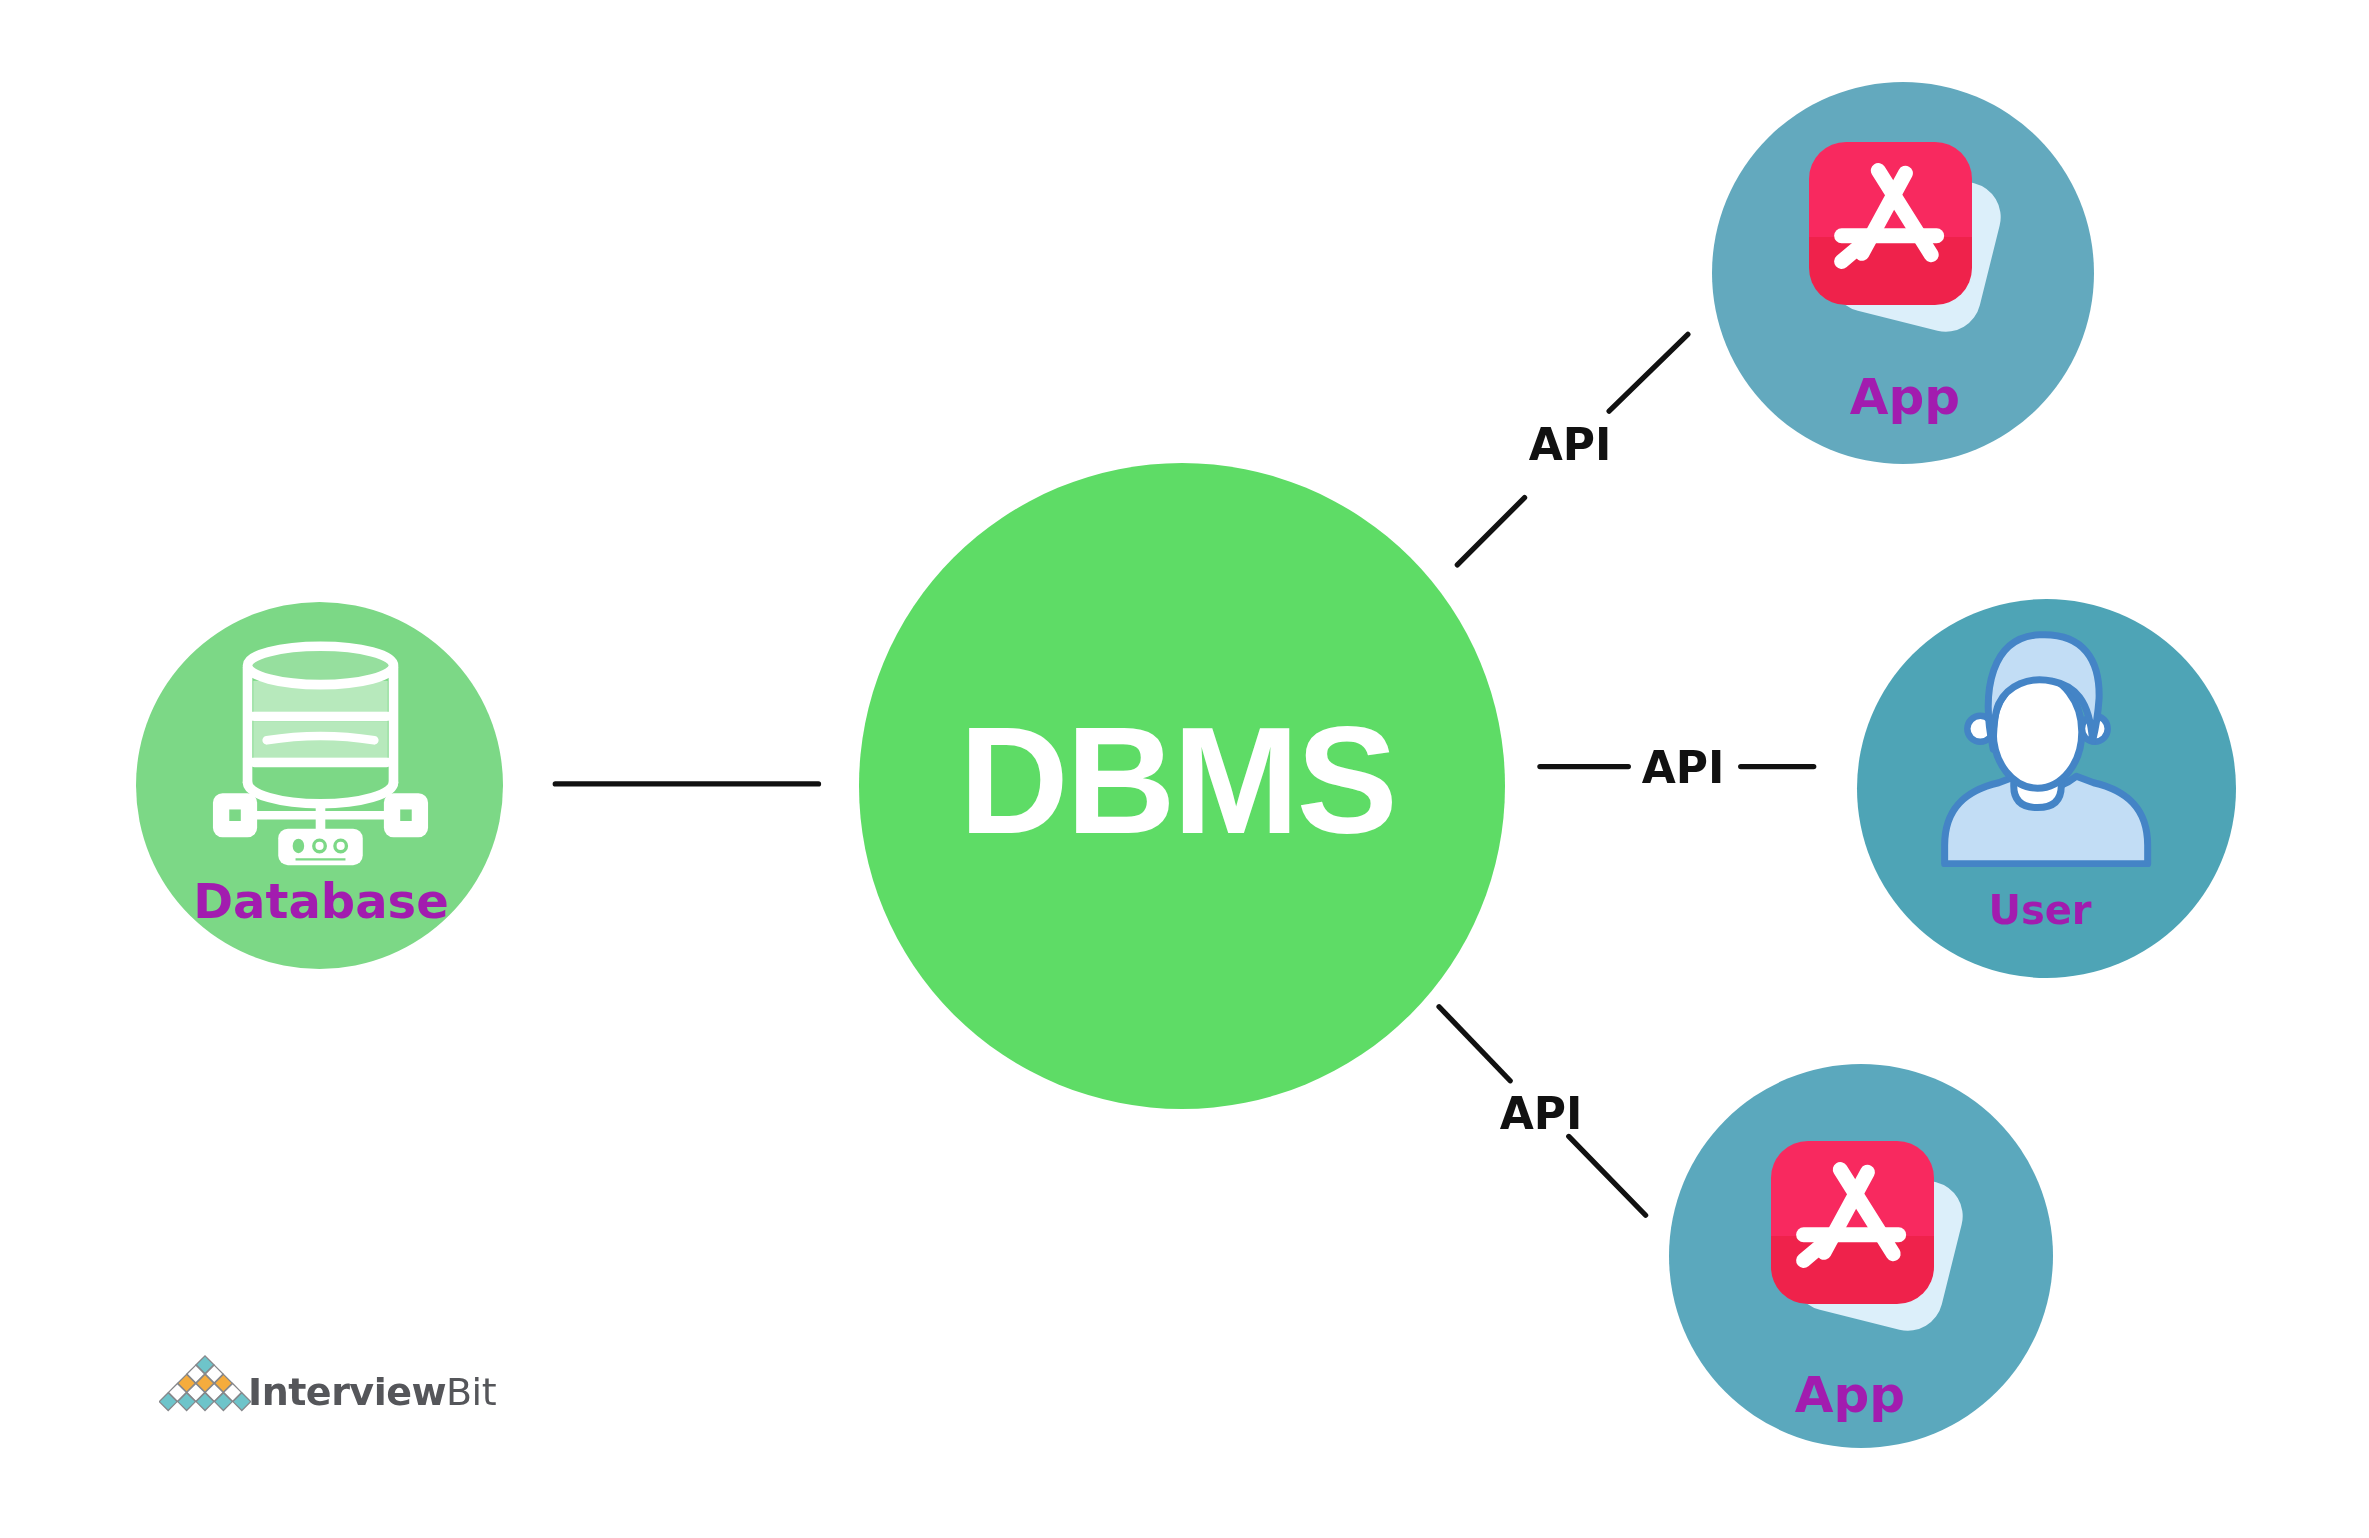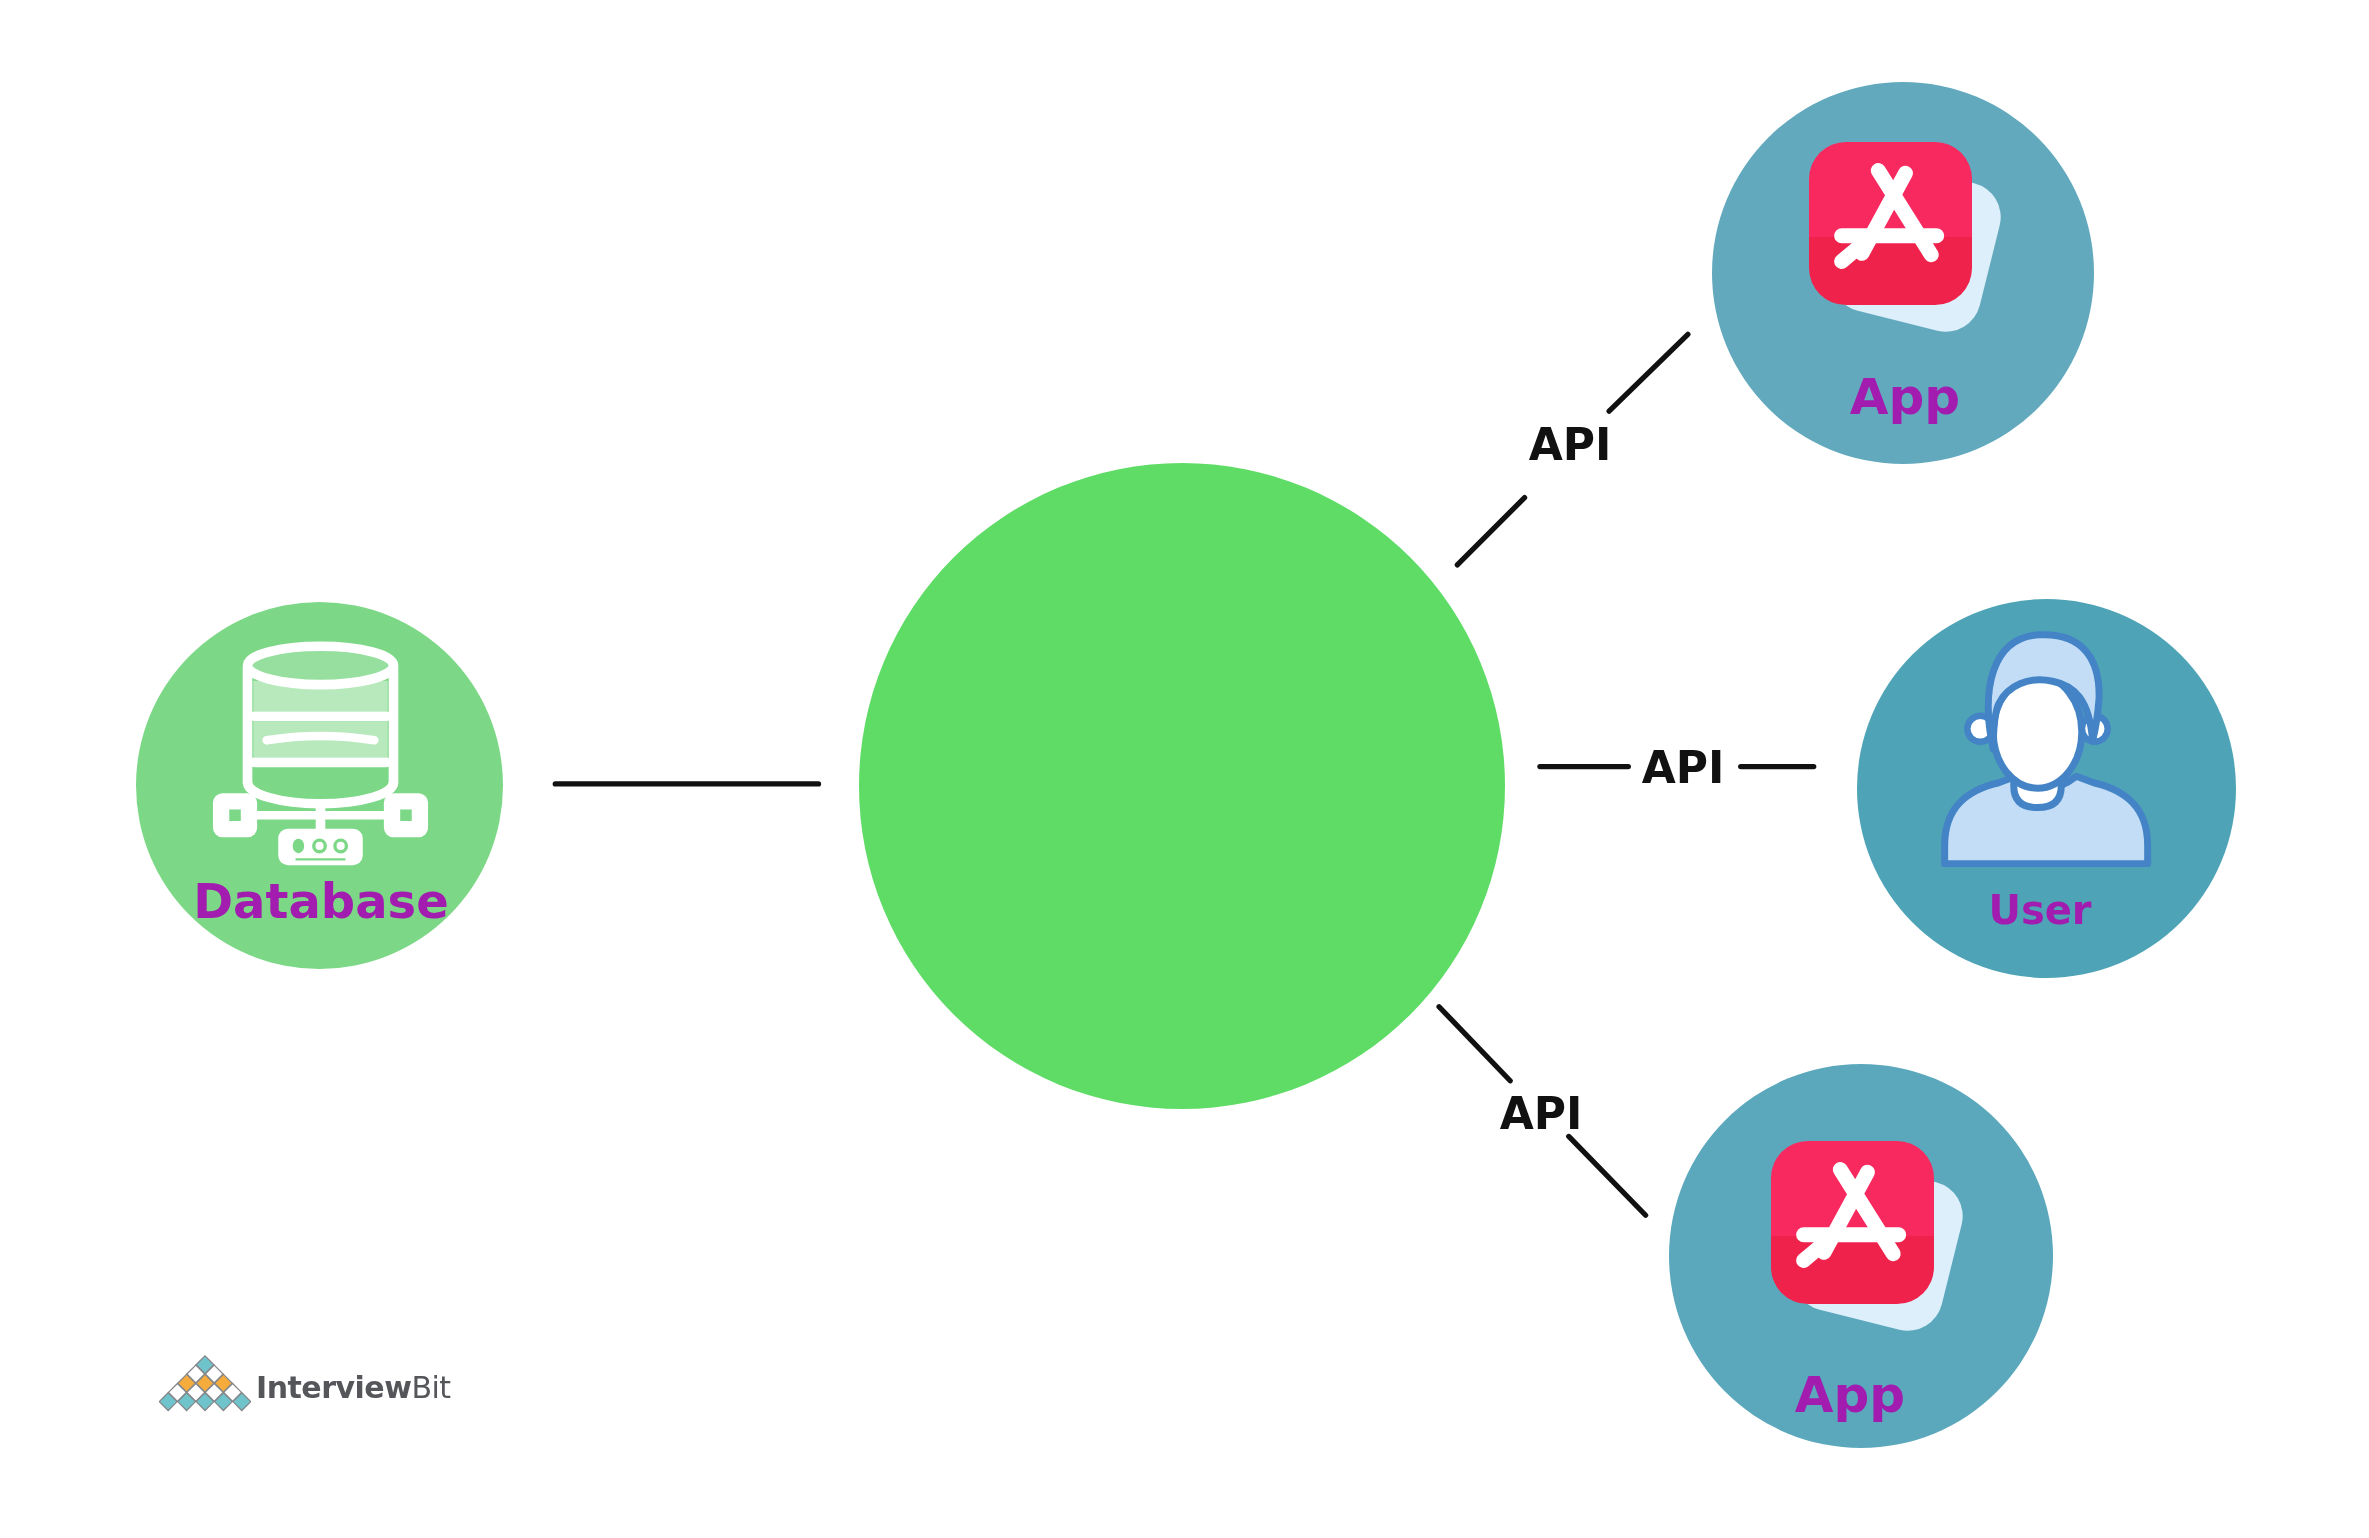--- a/index.html
+++ b/index.html
@@ -26,21 +26,21 @@
   .app-card{
     position:absolute;left:31px;top:29px;width:152px;height:152px;
     border-radius:35px;transform:rotate(14deg);background:#dceffa;
   }
   .app-badge{
     position:absolute;left:0;top:0;width:163px;height:163px;border-radius:37px;
     background:linear-gradient(180deg,#f8295f 0%,#f8295f 58%,#ef224b 58%,#ef224b 100%);
   }
   .app-badge svg{position:absolute;left:0;top:0;}
   .logo-text{
-    position:absolute;left:256px;top:1373px;font-size:30px;line-height:1;
+    position:absolute;left:248px;top:1373px;font-size:38px;line-height:1;
     white-space:nowrap;letter-spacing:-0.5px;
   }
   .logo-text .bold{font-weight:700;}
   .logo-text .light{font-weight:400;}
 </style>
 </head>
 <body>
 
 <div id="canvas">
 
@@ -79,20 +79,21 @@
     <rect x="76" y="210" width="88" height="38" rx="10" fill="#ffffff"></rect>
     <ellipse cx="97" cy="228" rx="6" ry="7.5" style="fill: rgb(124, 216, 134);"></ellipse>
     <circle cx="119" cy="228" r="6" fill="none" stroke-width="3.5" style="stroke: rgb(124, 216, 134);"></circle>
     <circle cx="141" cy="228" r="6" fill="none" stroke-width="3.5" style="stroke: rgb(124, 216, 134);"></circle>
     <line x1="94" y1="242" x2="146" y2="242" stroke-width="2.5" style="stroke: rgb(124, 216, 134);"></line>
   </svg>
 
   <div class="node-label" style="left:321px;top:901px;font-size:48px;">Database</div>
 
   <div class="circle" style="left: 859px; top: 463px; width: 646px; height: 646px; background-color: rgb(94, 220, 102);"></div>
+  <div class="dbms-label" style="left:1177px;top:780px;">DBMS</div>
 
   <div class="circle" style="left: 1712px; top: 82px; width: 382px; height: 382px; background-color: rgb(99, 169, 190);"></div>
   <div class="app-icon-wrap" style="left:1809px;top:142px;">
     <div class="app-card" style="background-color: rgb(220, 239, 250);"></div>
     <div class="app-badge">
       <svg width="163" height="163" viewBox="0 0 120 120">
         <g fill="none" stroke="#ffffff" stroke-width="11" stroke-linecap="round">
           <path d="M 39,82 L 71,23"></path>
           <path d="M 51,21 L 90,83"></path>
           <path d="M 24,69 L 94,69"></path>

